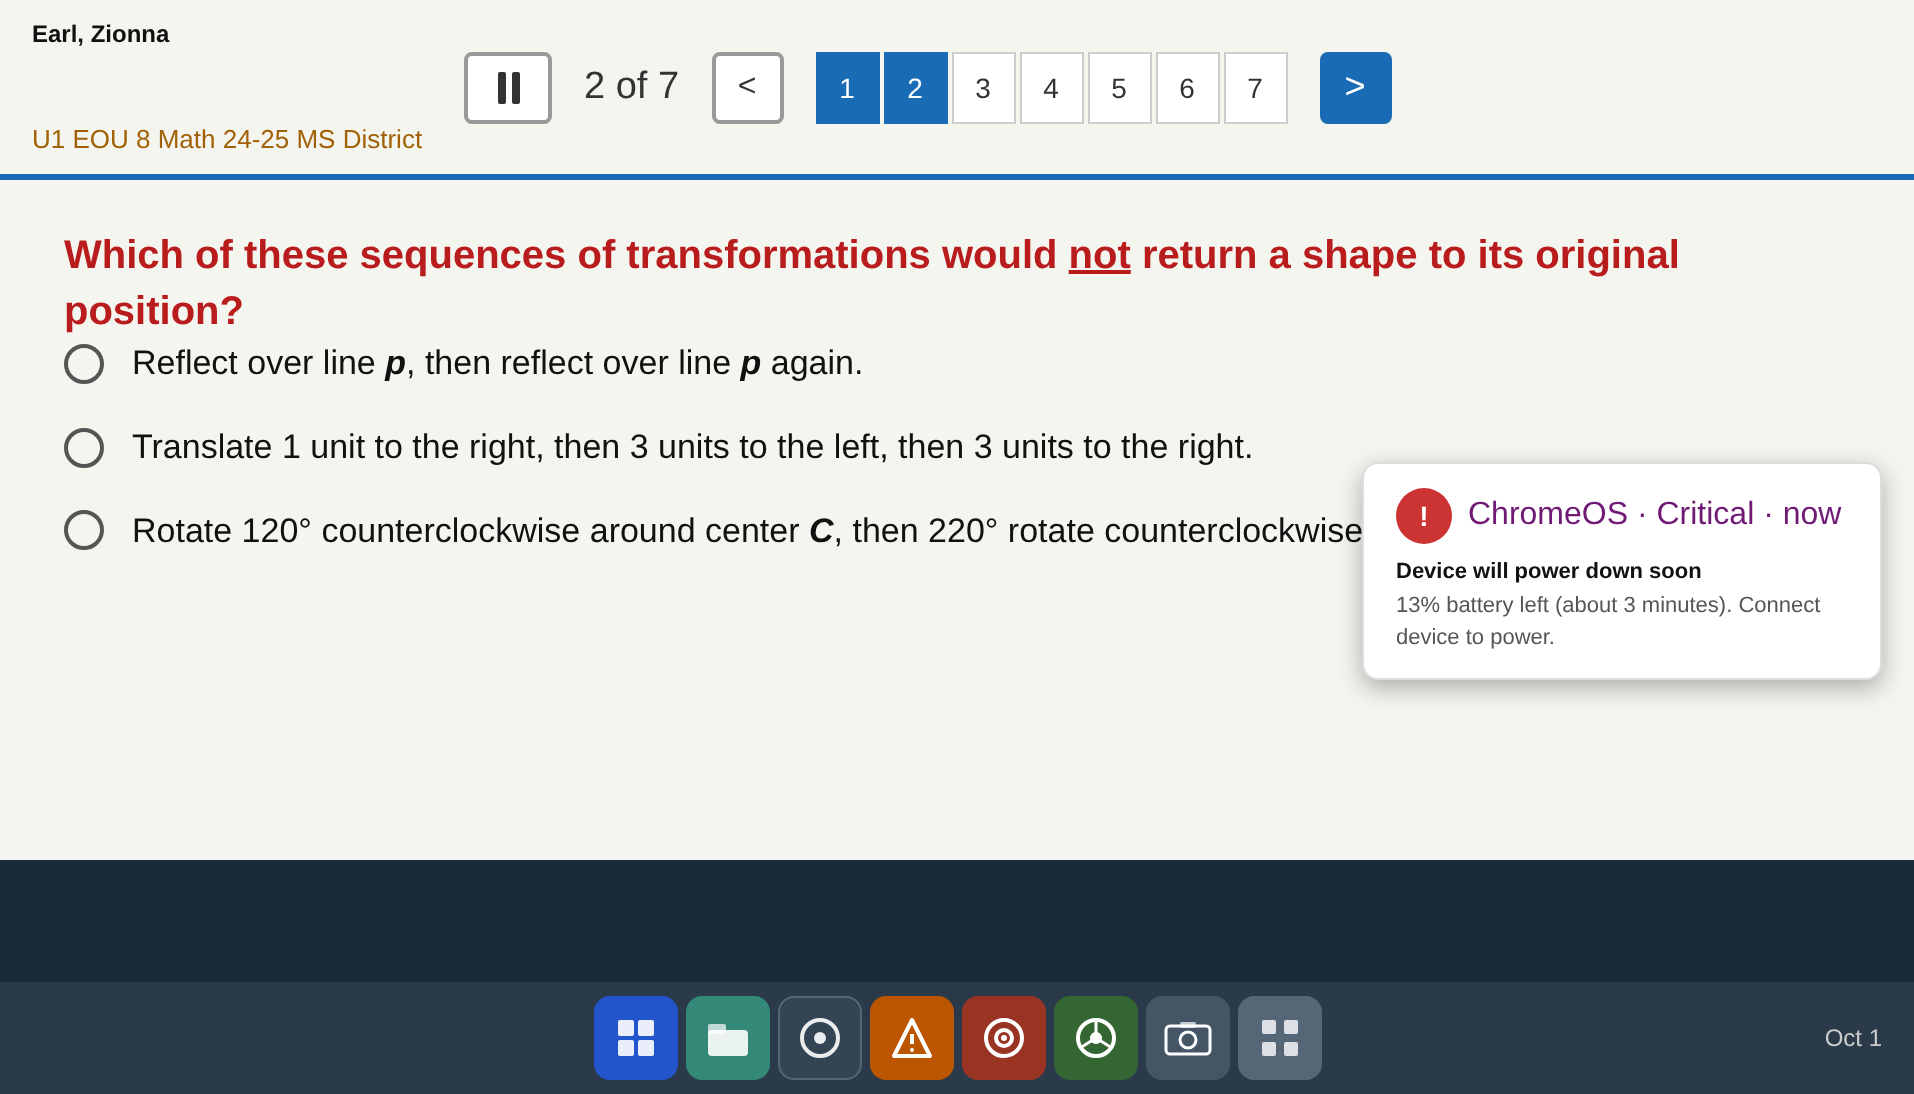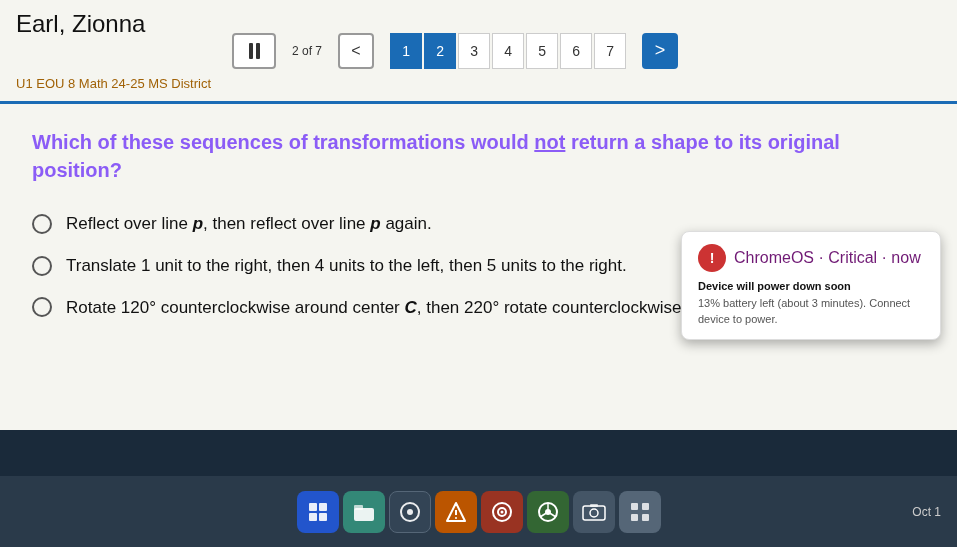--- a/index.html
+++ b/index.html
@@ -29,22 +29,22 @@
       border-bottom: 3px solid #1a6bb5;
       gap: 16px;
     }
 
     .student-info {
       flex: 0 0 auto;
       min-width: 200px;
     }
 
     .student-name {
-      font-size: 24px;
-      font-weight: normal;
+      font-size: 12px;
+      font-weight: bold;
       color: #111;
     }
 
     .student-class {
       font-size: 13px;
       color: #a16207;
       margin-top: 38px;
     }
 
     .pause-btn {
@@ -55,21 +55,21 @@
       border: 2px solid #999;
       border-radius: 4px;
       width: 44px;
       height: 36px;
       cursor: pointer;
       font-size: 16px;
       color: #333;
     }
 
     .progress-text {
-      font-size: 12px;
+      font-size: 19px;
       color: #333;
       font-weight: 500;
     }
 
     .nav-btn {
       display: flex;
       align-items: center;
       justify-content: center;
       background: white;
       border: 2px solid #999;
@@ -122,22 +122,21 @@
 
     
     .question-area {
       padding: 24px 32px 16px 32px;
       background: #f5f5f0;
     }
 
     .question-text {
       font-size: 20px;
       font-weight: bold;
-      color: #8b5cf6;
-      margin-bottom: 28px;
+      color: #b91c1c;
       line-height: 1.4;
     }
 
     .question-text u {
       text-decoration: underline;
     }
 
     .options-list {
       list-style: none;
       display: flex;
@@ -235,21 +234,21 @@
       color: #555;
       line-height: 1.4;
     }
 
     
     .taskbar {
       position: absolute;
       bottom: 0;
       left: 0;
       right: 0;
-      height: 71px;
+      height: 56px;
       background: #2a3a4a;
       display: flex;
       align-items: center;
       justify-content: center;
       gap: 4px;
     }
 
     .taskbar-icon {
       width: 42px;
       height: 42px;
@@ -338,21 +337,21 @@
       <li class="option-item">
         <span class="option-circle"></span>
         <span class="option-label">
           Reflect over line <em>p</em>, then reflect over line <em>p</em> again.
         </span>
       </li>
 
       <li class="option-item">
         <span class="option-circle"></span>
         <span class="option-label">
-          Translate 1 unit to the right, then 4 units to the left, then 5 units to the right.
+          Translate 1 unit to the right, then 3 units to the left, then 3 units to the right.
         </span>
       </li>
 
       <li class="option-item">
         <span class="option-circle"></span>
         <span class="option-label">
           Rotate 120° counterclockwise around center <em>C</em>, then 220° rotate counterclockwise around <em>C</em> again.
         </span>
       </li>
     </ul>

